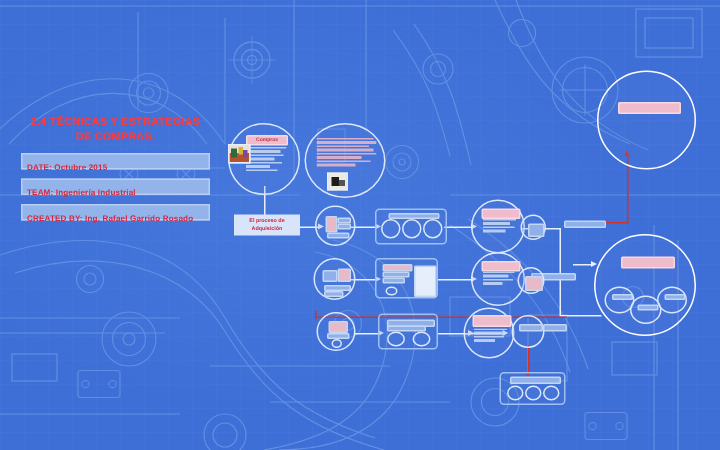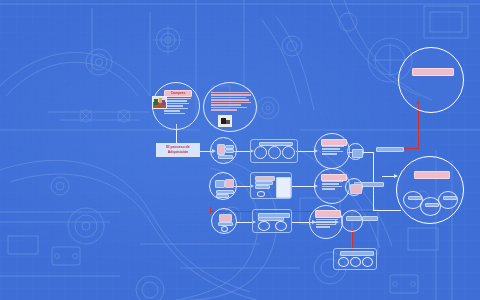--- a/index.html
+++ b/index.html
@@ -152,20 +152,35 @@
 
       <g opacity="0.8">
         <use href="#gear" x="168" y="40"></use>
         <use href="#flange" x="66" y="256"></use>
         <use href="#flange" x="404" y="284"></use>
       </g>
     </svg>
   </div>
   <div class="vig"></div>
 
+  <div id="titleblock">
+    <div class="deck-title">
+      <div>2.4 TÉCNICAS Y ESTRATEGIAS</div>
+      <div>DE COMPRAS.</div>
+    </div>
+    <div class="meta-bar">
+      <span>DATE: Octubre 2015</span>
+    </div>
+    <div class="meta-bar">
+      <span>TEAM: Ingeniería Industrial</span>
+    </div>
+    <div class="meta-bar">
+      <span>CREATED BY: Ing. Rafael Garrido Rosado</span>
+    </div>
+  </div>
 
   <div class="arrow v" style="left:176px;top:124px;height:20px;"></div>
 
   <div class="arrow" style="left:200px;top:151px;width:12px;">
       <i class="head ah-r"></i>
     </div>
 
   <div class="arrow" style="left:233px;top:151px;width:17px;">
       <i class="head ah-r"></i>
     </div>

